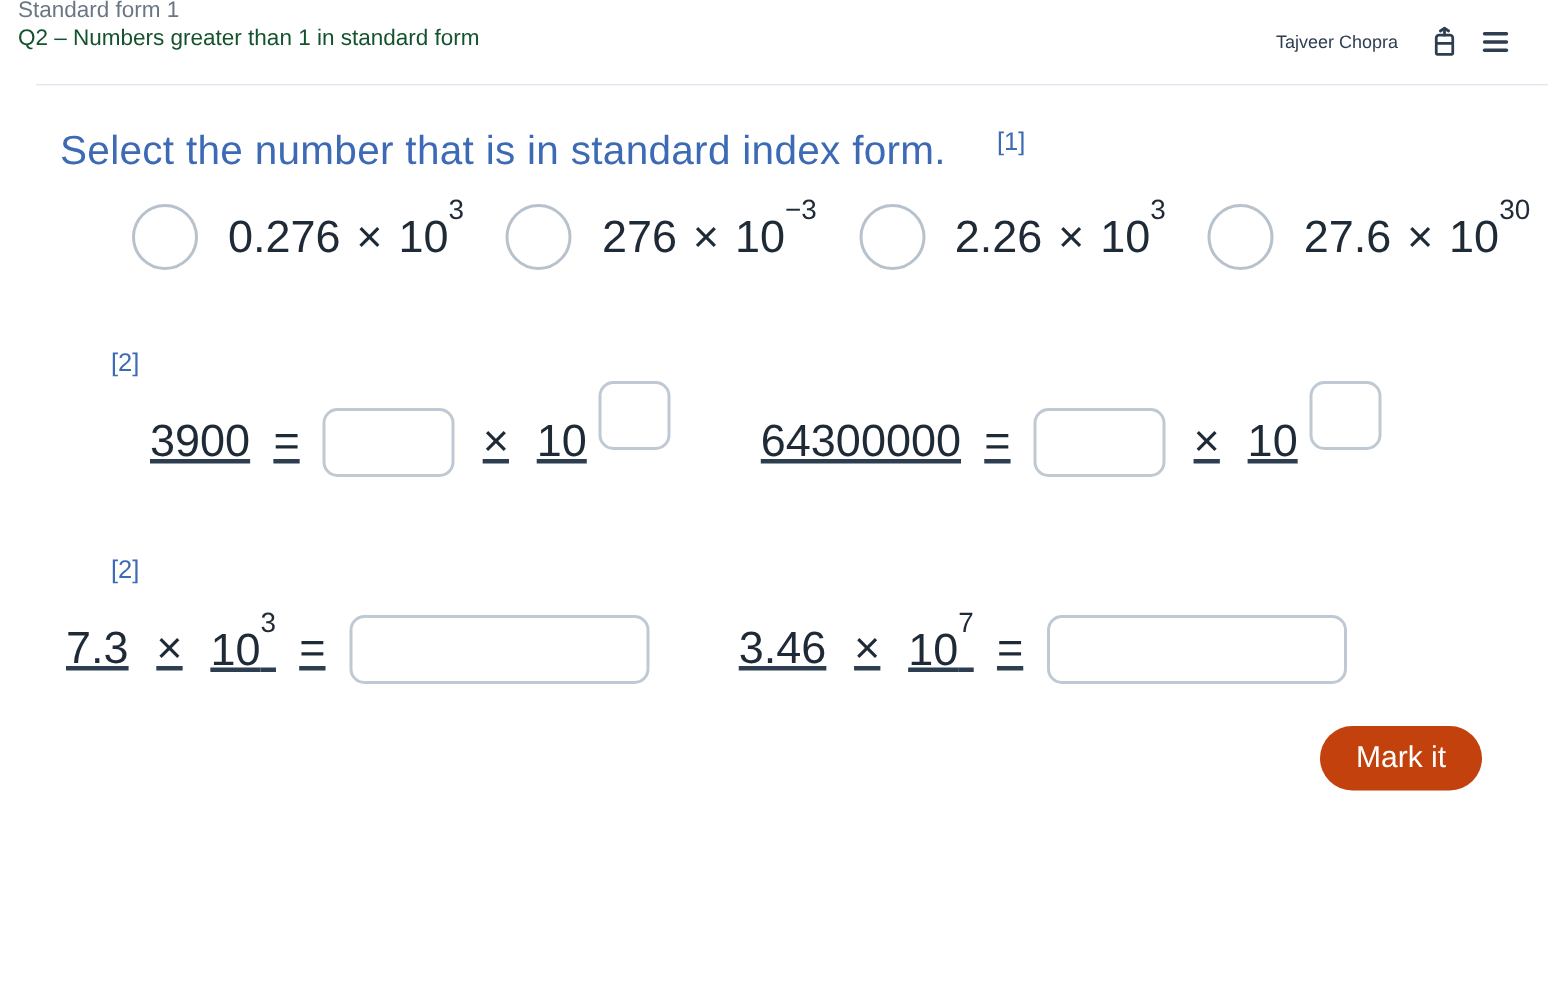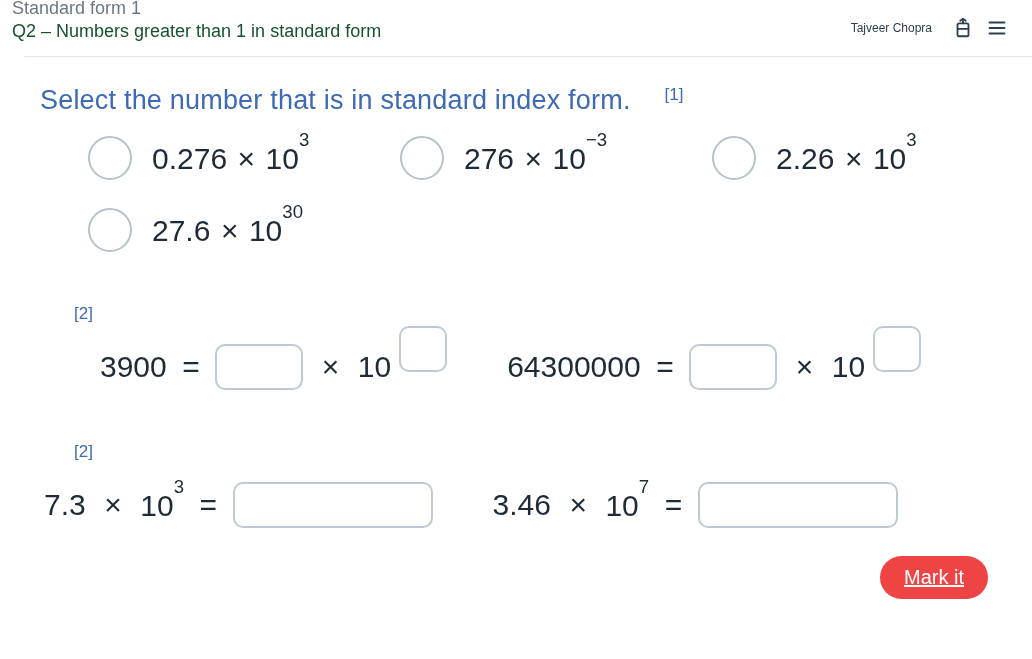--- a/index.html
+++ b/index.html
@@ -21,21 +21,21 @@
   header.top {
     display: flex;
     align-items: flex-start;
     padding: 0 18px 0 12px;
     height: 56px;
   }
   .crumbs {
     display: flex;
     flex-direction: column;
     gap: 2px;
-    font-size: 18px;
+    font-size: 15px;
     color: #525f70;
   }
   .crumbs .line1 { opacity: .85; margin-top: -2px; }
   .crumbs .line2 { color: #14532d; }
   .spacer { flex: 1; }
   .user { font-size: 12px; color: #2d3e50; margin-right: 14px; align-self: center; }
   .icon-btn {
     width: 34px; height: 34px;
     display: flex; align-items: center; justify-content: center;
     border-radius: 6px;
@@ -49,21 +49,21 @@
 
   .section { margin-bottom: 52px; }
 
   .prompt-row { display: flex; align-items: flex-start; margin-bottom: 20px; }
   .prompt { font-size: 27px; color: var(--blue); letter-spacing: .2px; }
   .marks  { font-size: 17px; color: var(--blue); margin-left: 34px; font-family: Verdana, sans-serif;}
 
   
   .opts {
     display: grid;
-    grid-template-columns: 1fr 1fr 1fr;
+    grid-template-columns: 1fr 1fr 1fr 1fr;
     column-gap: 50px;
     row-gap: 18px;
     padding-left: 48px;
     gap: 28px;
   }
   .opt { display: flex; align-items: center; gap: 20px; }
   .radio {
     width: 44px; height: 44px; border-radius: 50%;
     border: 2px solid var(--radio-border);
     background: #fff;
@@ -77,46 +77,46 @@
   .times { margin: 0 .35em; }
   sup { font-size: .62em; position: relative; top: -0.6em; }
 
   
   .fill-row {
     display: flex;
     align-items: center;
     gap: 60px;
     padding-left: 60px;
     font-size: 30px;
+    text-decoration: underline;
   }
   .fill-item { display: flex; align-items: center; gap: 8px; }
   .eq { margin: 0 .25em; }
   input.box {
     height: 46px;
     border: 2px solid var(--input-border);
     border-radius: 10px;
     background: #fff;
     font-size: 26px;
     text-align: center;
     padding: 0 6px;
   }
   .w-sm  { width: 88px; }
   .w-sup { width: 48px; height: 40px; position: relative; top: -18px; }
   .w-lg  { width: 200px; }
 
   
   .footer-row { display: flex; justify-content: flex-end; padding-right: 8px; }
   button.mark {
-    background: #ef4444;
+    background: #c2410c;
     color: #fff;
     font-size: 20px;
     border: none;
     border-radius: 22px;
     padding: 10px 24px;
-    text-decoration: underline;
   }
 </style>
 </head>
 <body>
 
 <header class="top">
   <div class="crumbs">
     <span class="line1">Standard form 1</span>
     <span class="line2">Q2 – Numbers greater than 1 in standard form</span>
   </div>

